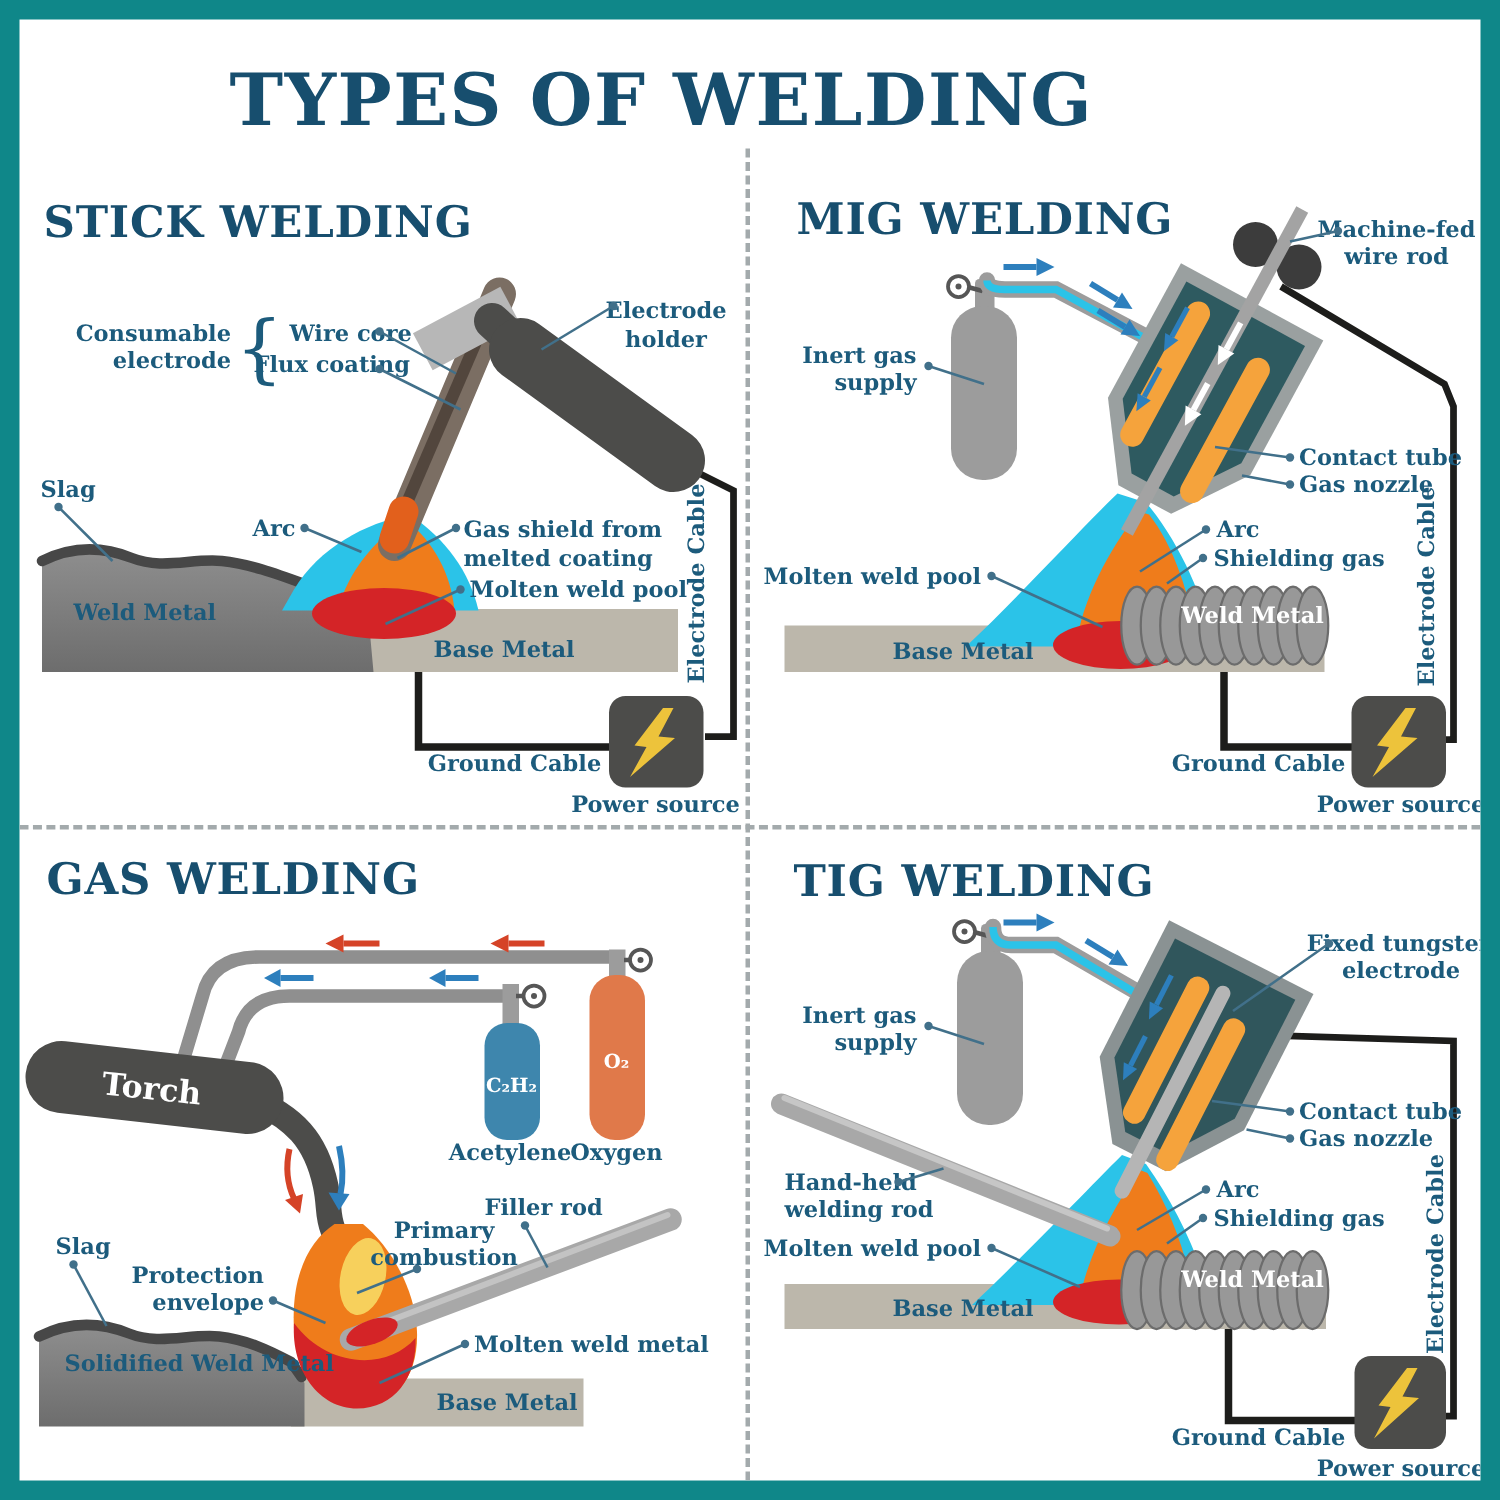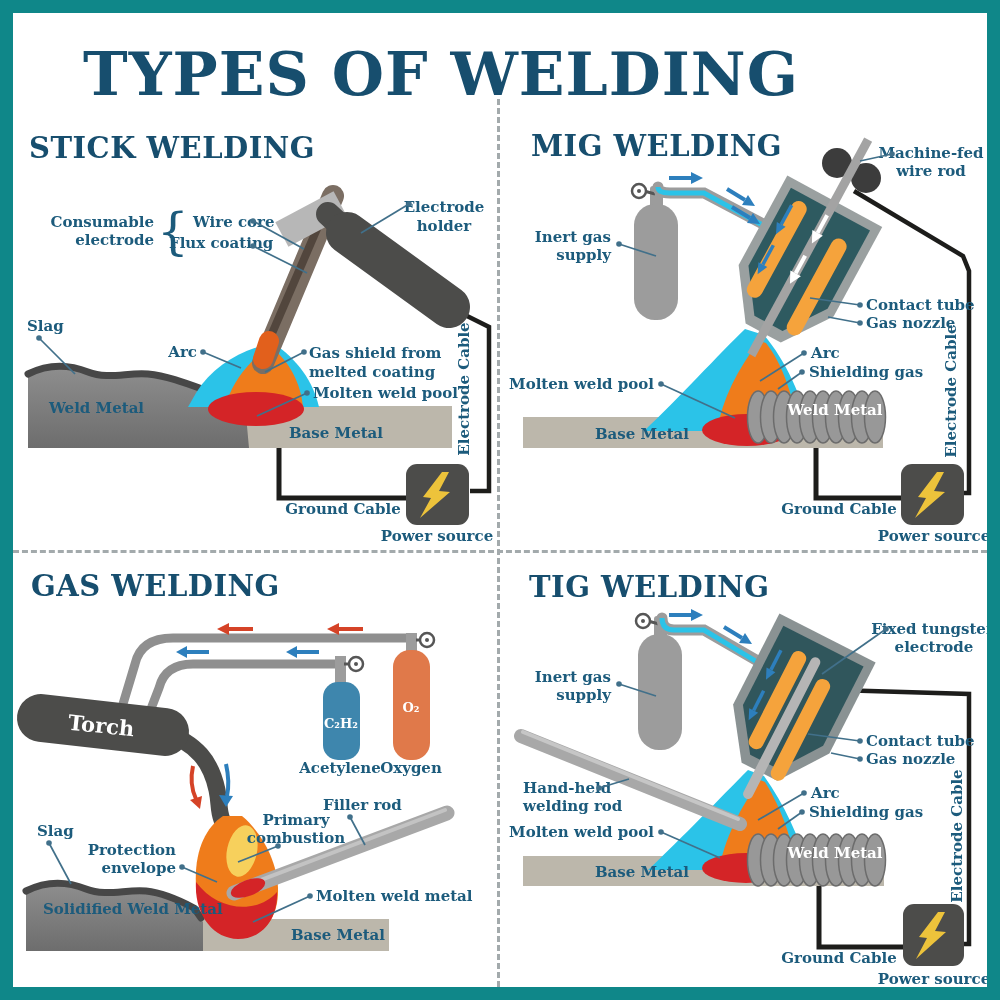--- a/index.html
+++ b/index.html
@@ -1,20 +1,20 @@
 <!DOCTYPE html>
 <html><head>
 <meta charset="utf-8">
 <style>
   html,body{margin:0;padding:0;background:#e8e8e8;}
   .page{position:relative;width:1000px;height:1000px;background:#ffffff;
         border:13px solid #0f8789;box-sizing:border-box;overflow:hidden;
         font-family:"DejaVu Serif", serif;}
   .title{position:absolute;left:0;top:26px;width:856px;text-align:center;
-         font-size:60px;font-weight:700;letter-spacing:1px;color:#174e6e;}
+         font-size:48px;font-weight:700;letter-spacing:1px;color:#174e6e;}
   .vdiv{position:absolute;left:484px;top:86px;bottom:0;width:0;border-left:3px dashed #a3aaac;}
   .hdiv{position:absolute;top:537px;left:0;right:0;height:0;border-top:3px dashed #a3aaac;}
   .quad{position:absolute;}
   #q-stick{left:0;top:88px;}
   #q-mig{left:485px;top:88px;}
   #q-gas{left:0;top:539px;}
   #q-tig{left:485px;top:539px;}
   .hd{font:700 29px "DejaVu Serif",serif;fill:#174e6e;letter-spacing:.5px;}
   .lbl{font:700 15px "DejaVu Serif",serif;fill:#1c5b7c;}
   .sm{font:700 13px "DejaVu Serif",serif;fill:#ffffff;}

